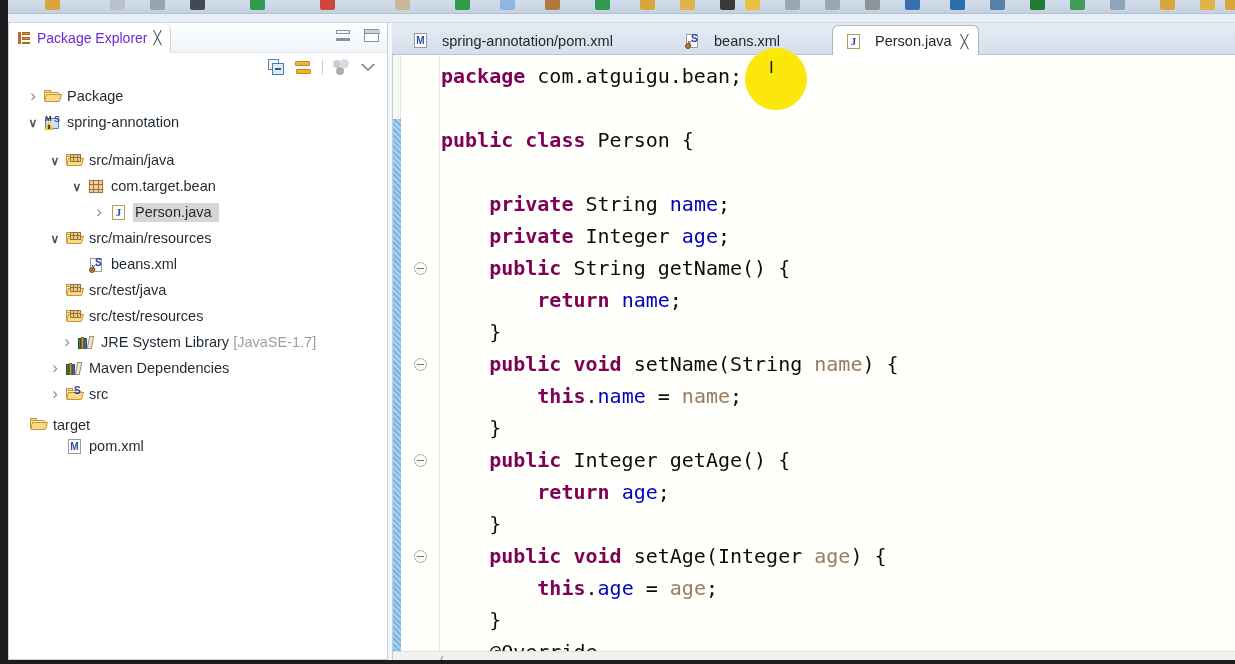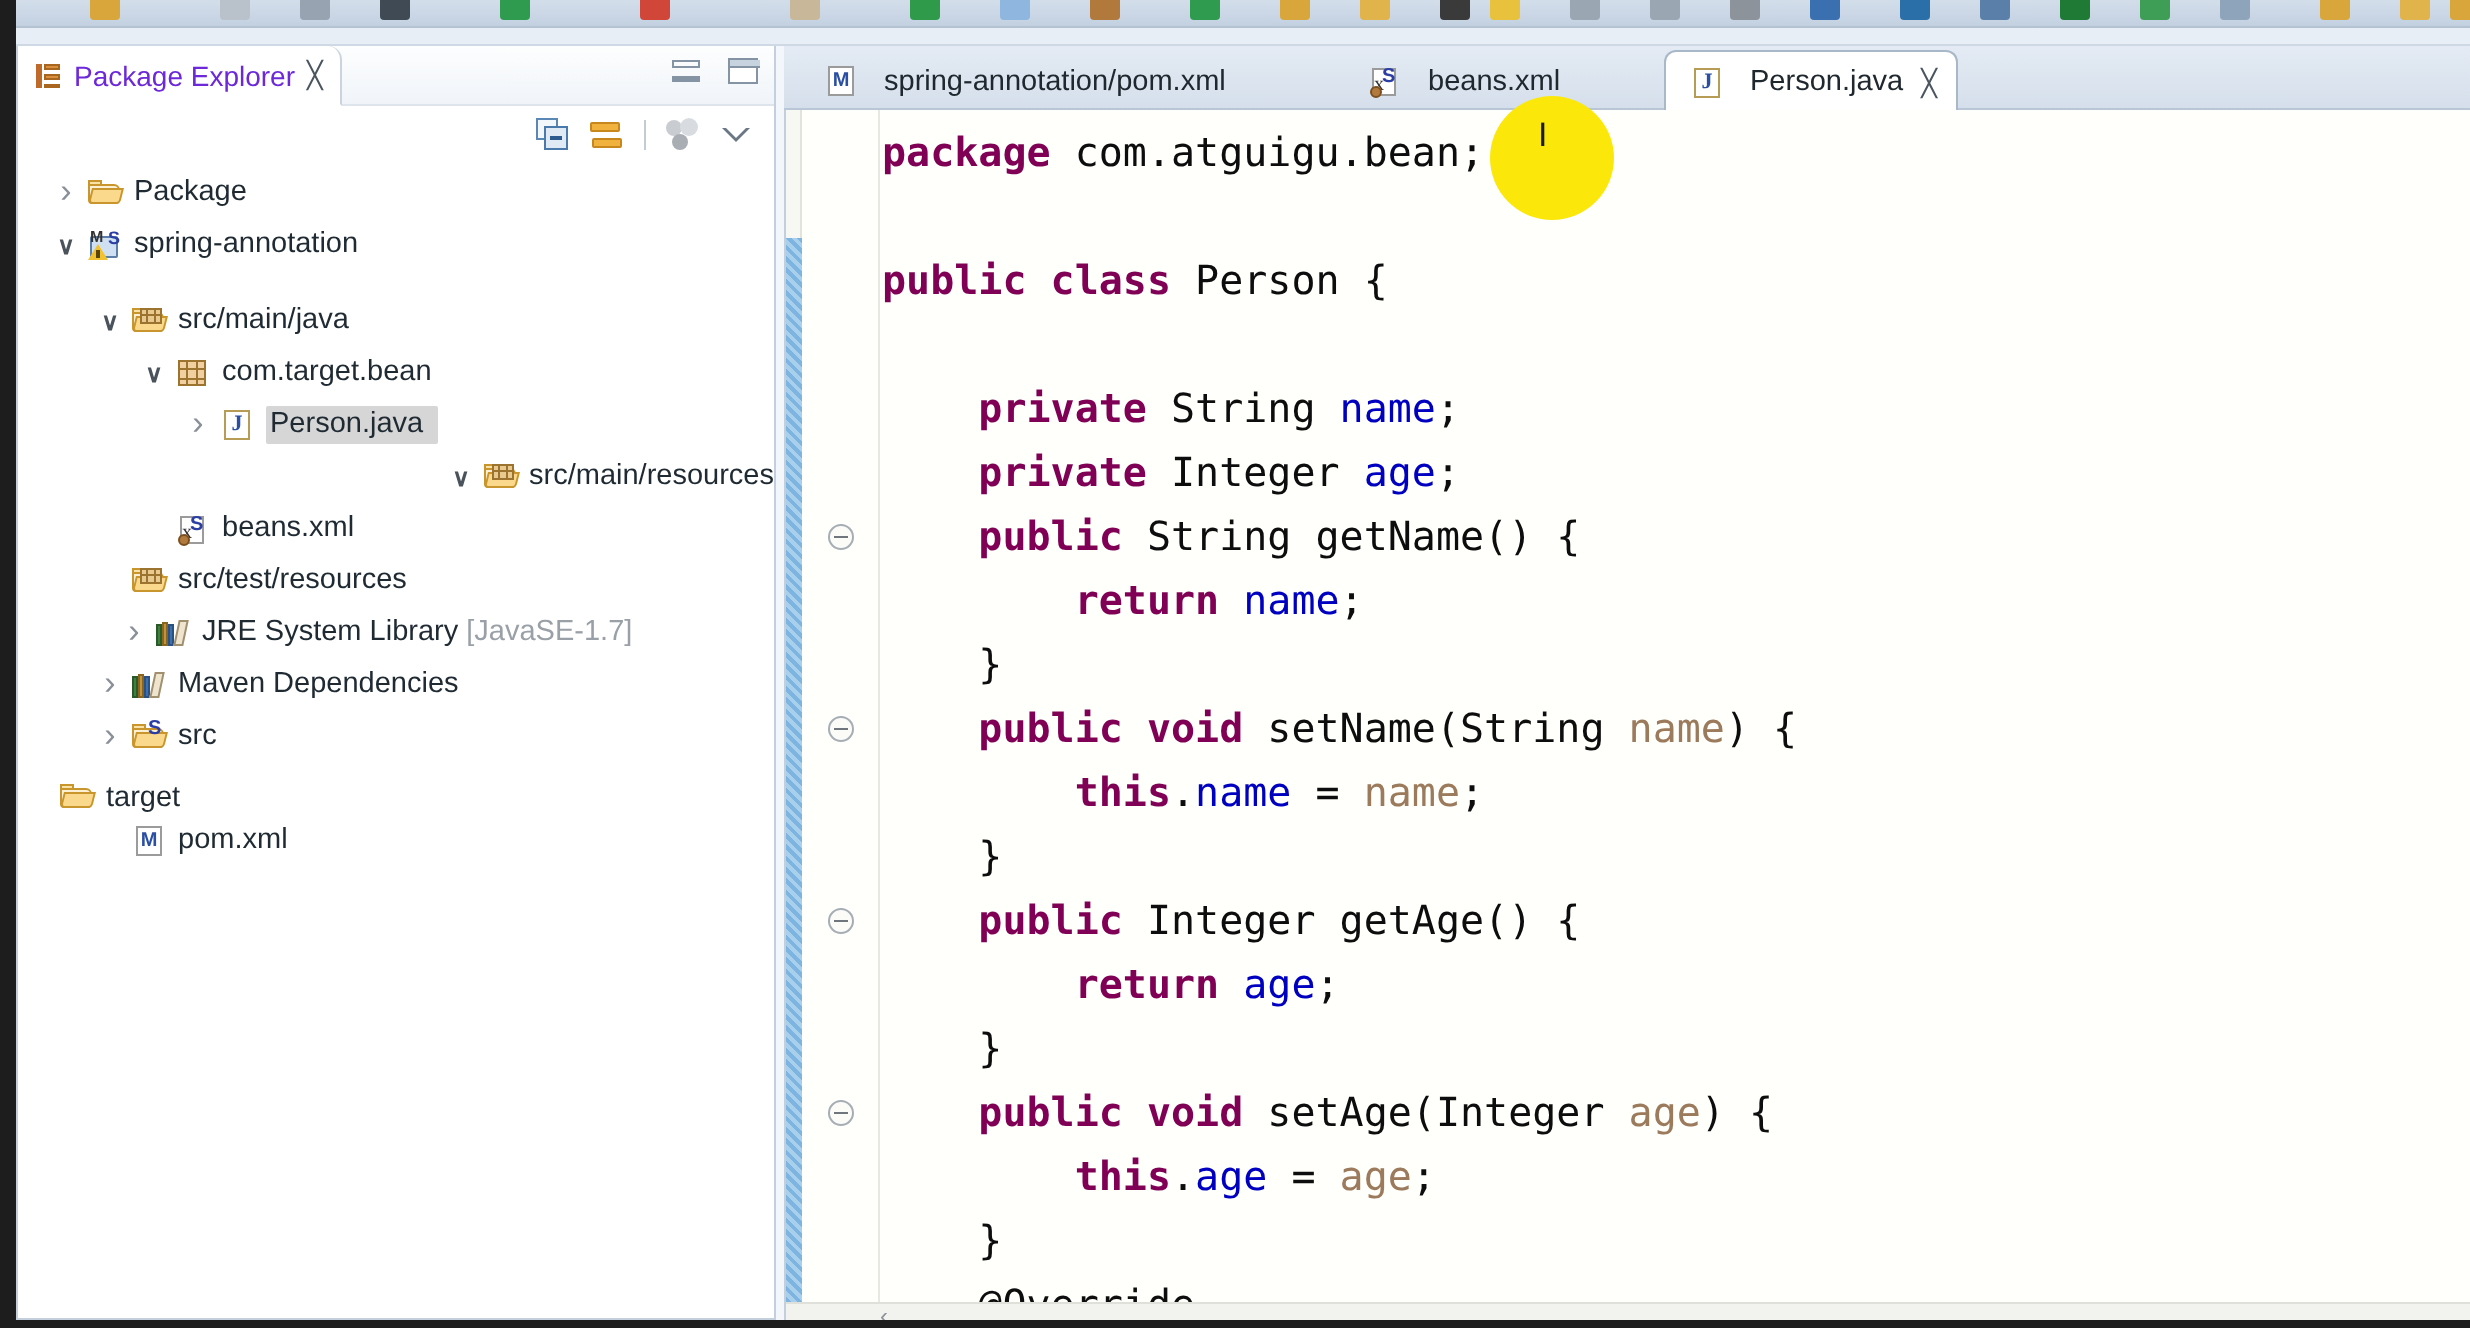--- a/index.html
+++ b/index.html
@@ -347,21 +347,21 @@
           <span class=""><span class="tlabel">com.target.bean</span></span>
         </div>
         <div class="trow" style="padding-left: 80px;">
           <span class="tw closed"></span>
           <span class="ticon f-java">
             <span class="pg"></span>
             <span class="j">J</span>
           </span>
           <span class="tsel"><span class="tlabel">Person.java</span></span>
         </div>
-        <div class="trow" style="padding-left: 36px; justify-content: flex-end;">
+        <div class="trow" style="padding-left: 36px;">
           <span class="tw open"></span>
           <span class="ticon f-plain f-src">
             <span class="tab"></span>
             <span class="fl"></span>
             <span class="sk"></span>
             <span class="grid"></span>
             <span class="gv1"></span>
             <span class="gv2"></span>
             <span class="gh"></span>
           </span>
@@ -381,20 +381,33 @@
           <span class="tw "></span>
           <span class="ticon f-plain f-src">
             <span class="tab"></span>
             <span class="fl"></span>
             <span class="sk"></span>
             <span class="grid"></span>
             <span class="gv1"></span>
             <span class="gv2"></span>
             <span class="gh"></span>
           </span>
+          <span class=""><span class="tlabel">src/test/java</span></span>
+        </div>
+        <div class="trow" style="padding-left: 36px;">
+          <span class="tw "></span>
+          <span class="ticon f-plain f-src">
+            <span class="tab"></span>
+            <span class="fl"></span>
+            <span class="sk"></span>
+            <span class="grid"></span>
+            <span class="gv1"></span>
+            <span class="gv2"></span>
+            <span class="gh"></span>
+          </span>
           <span class=""><span class="tlabel">src/test/resources</span></span>
         </div>
         <div class="trow" style="padding-left: 48px;">
           <span class="tw closed"></span>
           <span class="ticon f-lib">
             <span class="b1"></span>
             <span class="b2"></span>
             <span class="b3"></span>
             <span class="b4"></span>
           </span>

